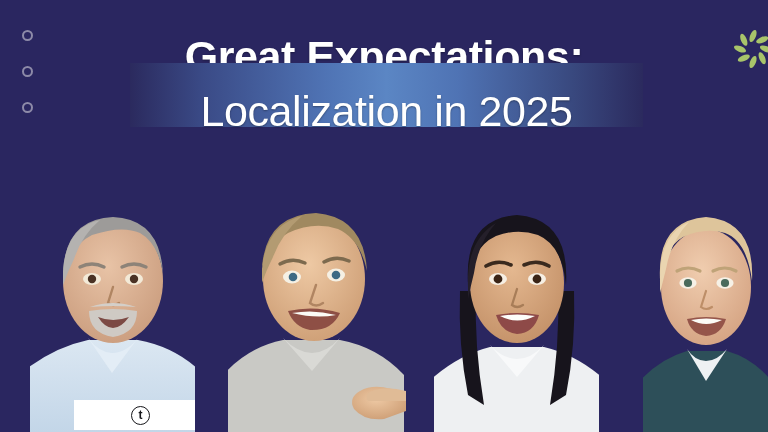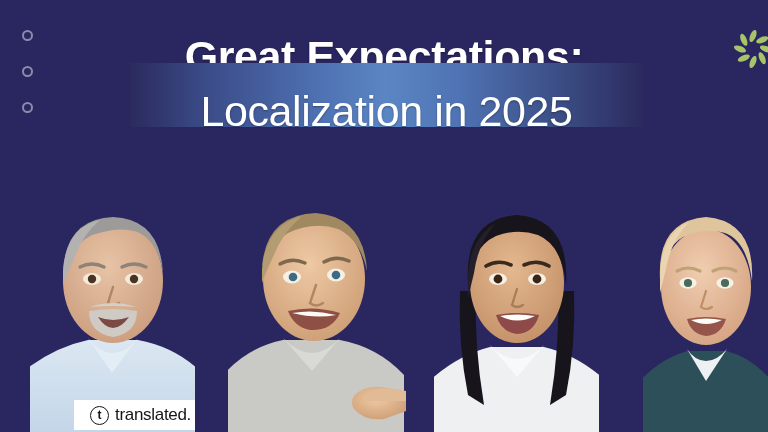--- a/index.html
+++ b/index.html
@@ -170,21 +170,20 @@
         <circle cx="104" cy="84" r="4.2" fill="#4a3224"></circle>
         <path d="M50 72 Q62 66 74 72" stroke="#8d8378" stroke-width="3.4" fill="none" stroke-linecap="round"></path>
         <path d="M92 72 Q104 66 116 72" stroke="#8d8378" stroke-width="3.4" fill="none" stroke-linecap="round"></path>
         <path d="M83 92 L78 108 Q83 112 89 108" stroke="#b08562" stroke-width="2.4" fill="none" stroke-linecap="round"></path>
         <path d="M59 116 Q83 112 107 116 Q107 138 83 142 Q59 138 59 116 Z" fill="#cfcac4"></path>
         <path d="M68 122 Q83 128 99 122 Q91 133 83 133 Q75 133 68 122 Z" fill="#7c4a44"></path>
         <path d="M60 112 Q83 104 106 112 Q83 110 60 112 Z" fill="#d4cfc9"></path>
       </svg>
       <div class="logo-plate plate-translated">
         <span class="lg-t-mark">t</span>
-        <span class="lg-translated-text">translated.</span>
       </div>
     </div>
 
     <div class="speaker sp2">
       <svg class="photo" viewBox="0 0 178 237" preserveAspectRatio="xMidYMax slice" aria-hidden="true">
         <defs>
           <radialGradient id="skin2" cx="45%" cy="38%" r="70%">
             <stop offset="0%" stop-color="#eec9a4"></stop>
               <stop offset="100%" stop-color="#cc9c73"></stop>
           </radialGradient>

